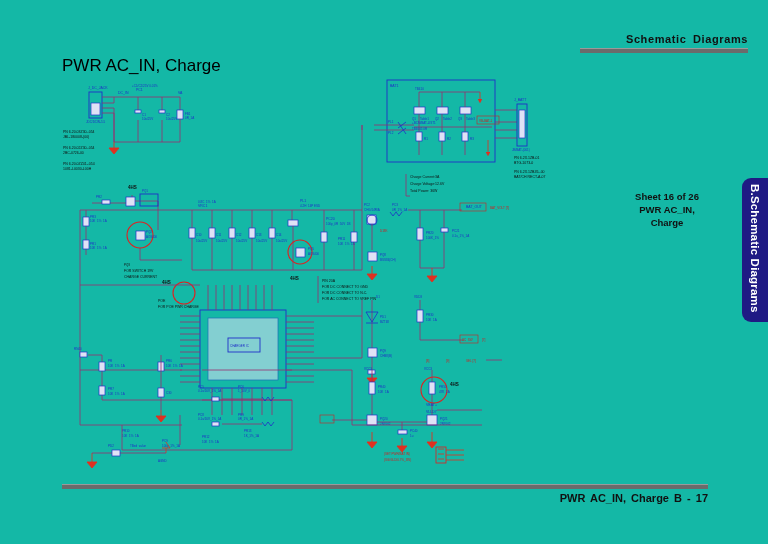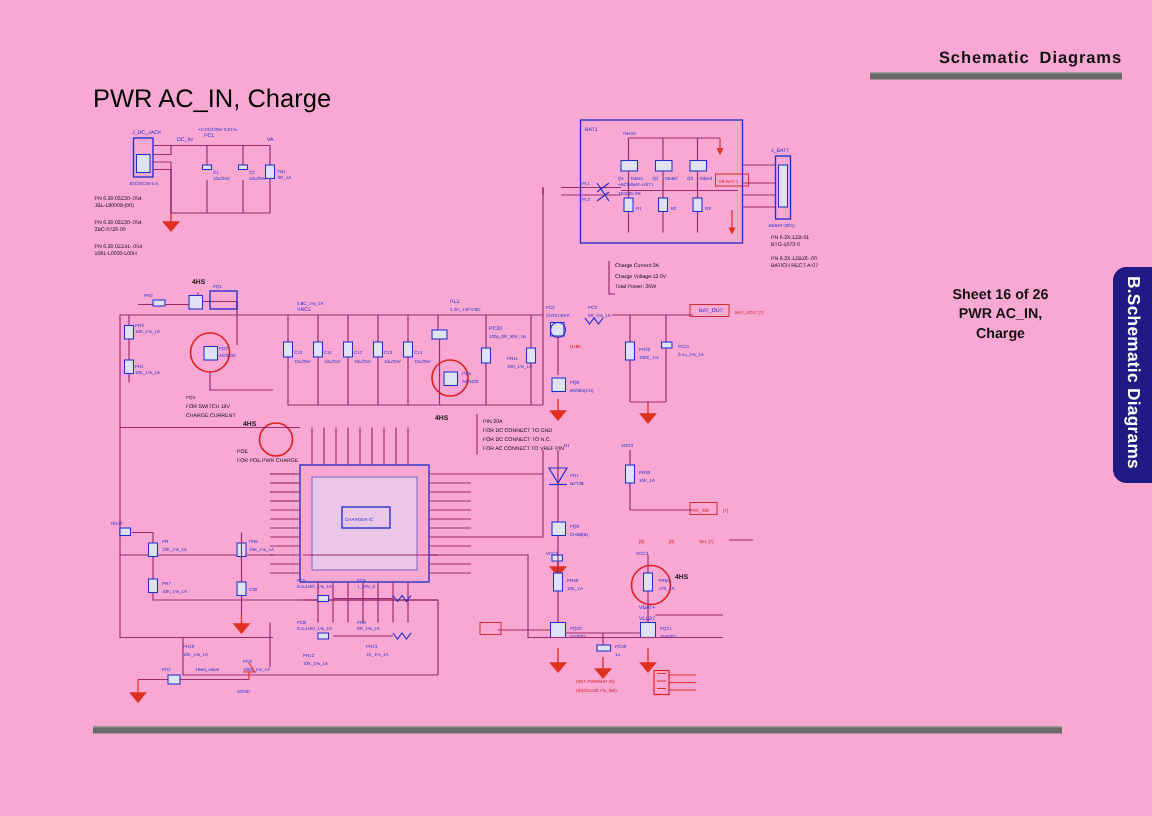--- a/index.html
+++ b/index.html
@@ -2,21 +2,21 @@
 <html><head>
 <meta charset="utf-8">
 <title>PWR AC_IN, Charge</title>
 <style>
   html,body{margin:0;padding:0;}
   body{
     width:768px;height:544px;background:#ffffff;
     font-family:"Liberation Sans", sans-serif;
     overflow:hidden;position:relative;
   }
-  .page{position:absolute;inset:0;background:#f9a8d4;}
+  .page{position:absolute;inset:0;background:#14b8a6;}
 
   
   .hdr{position:absolute;right:20px;top:33px;text-align:right;}
   .hdr-txt{font-size:11px;font-weight:bold;color:#111;letter-spacing:.6px;
            word-spacing:3px;}
   .hdr-rule{width:168px;height:4px;background:#6b6b6b;margin-top:3px;margin-left:auto;
             border-top:1px solid #9a9a9a;}
 
   .title{position:absolute;left:62px;top:56px;font-size:17px;font-weight:normal;color:#000;}
 
@@ -504,14 +504,15 @@
       <path d="M18 215 H138"></path>
       <path d="M252 246 H300"></path>
       <path d="M252 288 H300 V230"></path>
       <path d="M252 300 H290 V355 H420"></path>
       <path d="M230 330 V380"></path>
     </g>
   </svg>
   </div>
 
   <div class="foot-rule"></div>
+  <div class="foot-txt">PWR AC_IN, Charge  B -  17</div>
 
 </div>
 
 </body></html>

